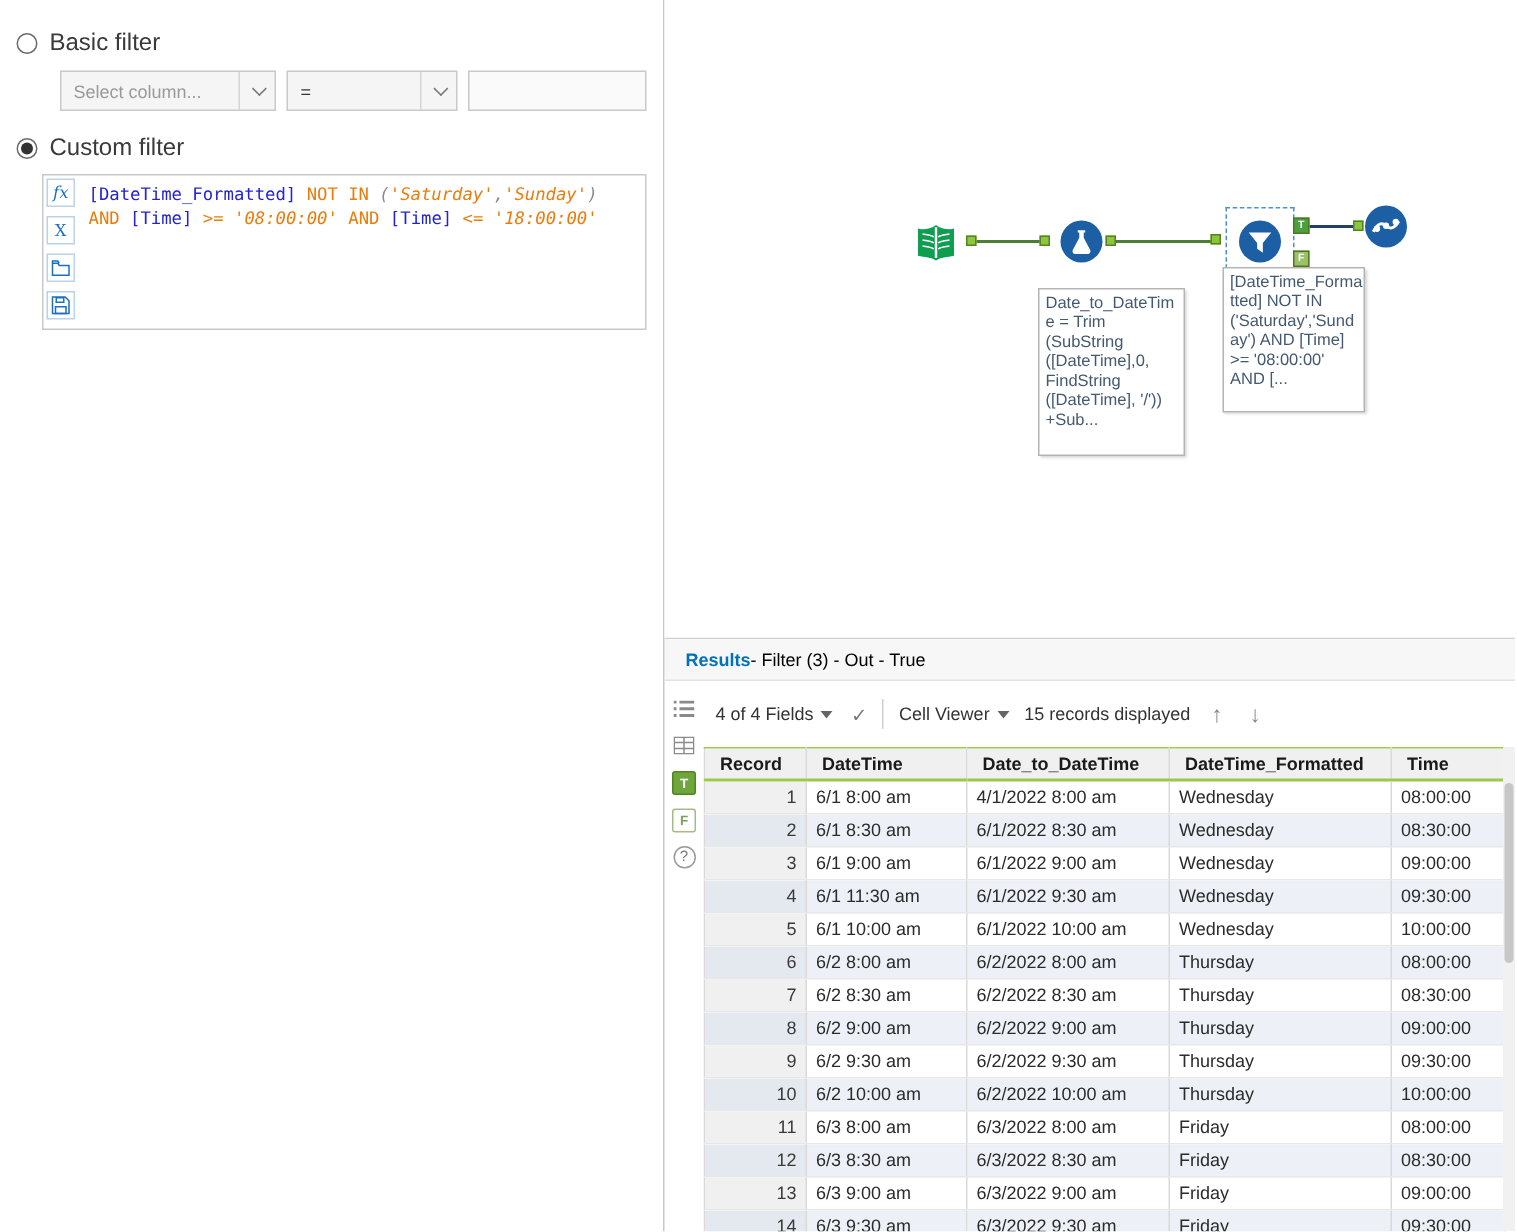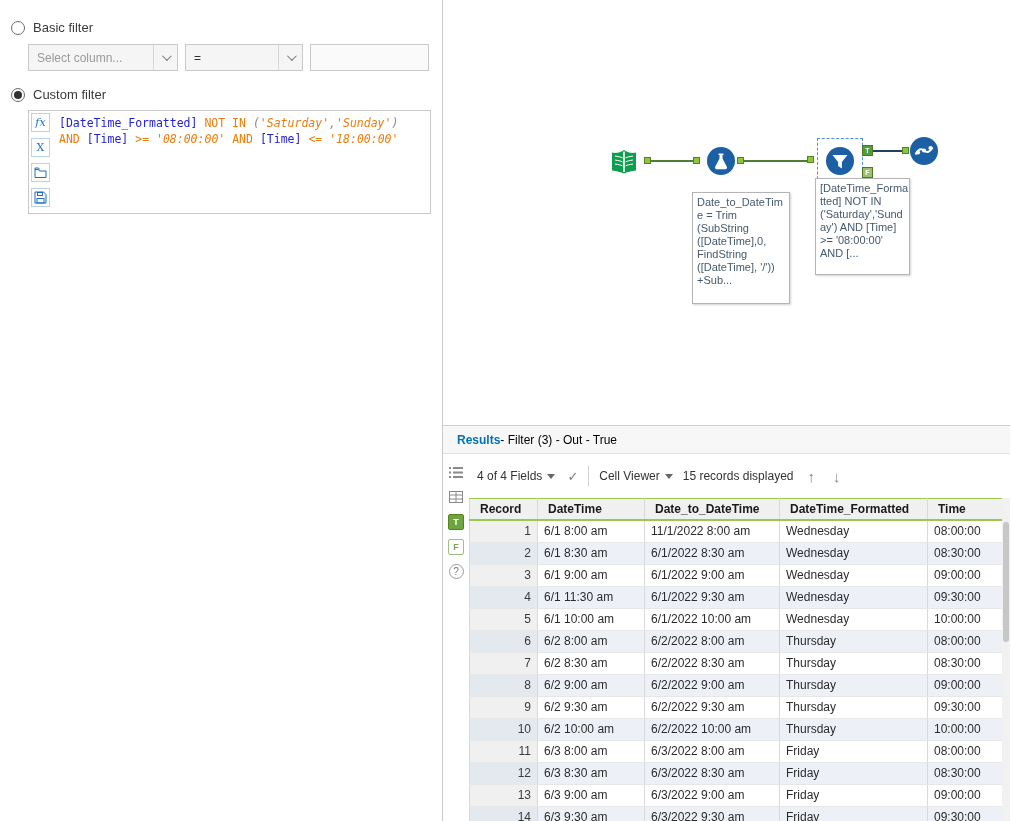--- a/index.html
+++ b/index.html
@@ -6,26 +6,26 @@
   html,body { width:1011px; height:821px; overflow:hidden; background:#fff;
               font-family:"Liberation Sans", sans-serif; }
   .app { position:relative; width:1011px; height:821px; display:flex; }
 
   
   .config { width:443px; height:821px; background:#fff; border-right:1px solid #c9c9c9;
             padding:0 11px; position:relative; flex:none; }
   .cfg-title-row { display:flex; align-items:center; margin-top:1px; }
   .cfg-title { font-size:20px; font-weight:400; color:#3c3c3c; white-space:nowrap; }
   .title-rule { flex:1; height:1px; background:#b9b9b9; margin-left:8px; margin-right:0; }
-  .radio-row { display:flex; align-items:center; gap:8px; font-size:13px; color:#3a3a3a; margin-top:20px; cursor:default; }
+  .radio-row { display:flex; align-items:center; gap:8px; font-size:16px; color:#3a3a3a; margin-top:20px; cursor:default; }
   .radio-row.second { margin-top:16px; }
   .radio { width:14px; height:14px; border:1px solid #6b6b6b; border-radius:50%; background:#fff;
            display:inline-flex; align-items:center; justify-content:center; flex:none; }
   .radio.checked::after { content:""; width:8px; height:8px; border-radius:50%; background:#333; }
-  .basic-controls { display:flex; gap:7px; margin:9px 0 0 17px; }
+  .basic-controls { display:flex; gap:7px; margin:9px 0 0 29px; }
   .dropdown { height:27px; background:#f5f5f5; border:1px solid #c9c9c9; display:flex; align-items:center; }
   .dropdown.col-dd { width:150px; }
   .dropdown.op-dd { width:118px; }
   .dd-text { flex:1; font-size:12px; color:#333; padding:0 8px; white-space:nowrap; overflow:hidden; }
   .dd-text.placeholder { color:#9a9a9a; }
   .dd-chev { width:24px; height:100%; border-left:1px solid #d6d6d6; display:flex; align-items:center; justify-content:center; }
   .chev-shape { width:7px; height:7px; border-right:1px solid #777; border-bottom:1px solid #777;
                 transform:rotate(45deg) translateY(-2px); }
   .value-input { width:119px; height:27px; border:1px solid #c9c9c9; background:#fafafa; font-size:12px; padding:0 6px; }
 
@@ -280,21 +280,21 @@
                     <th>DateTime</th>
                     <th>Date_to_DateTime</th>
                     <th>DateTime_Formatted</th>
                     <th>Time</th>
                   </tr>
               </thead>
               <tbody>
                   <tr>
                     <td class="rec">1</td>
                     <td>6/1 8:00 am</td>
-                    <td>11/1/2022 8:00 am</td>
+                    <td>4/1/2022 8:00 am</td>
                     <td>Wednesday</td>
                     <td>08:00:00</td>
                   </tr>
                   <tr class="alt">
                     <td class="rec">2</td>
                     <td>6/1 8:30 am</td>
                     <td>6/1/2022 8:30 am</td>
                     <td>Wednesday</td>
                     <td>08:30:00</td>
                   </tr>

